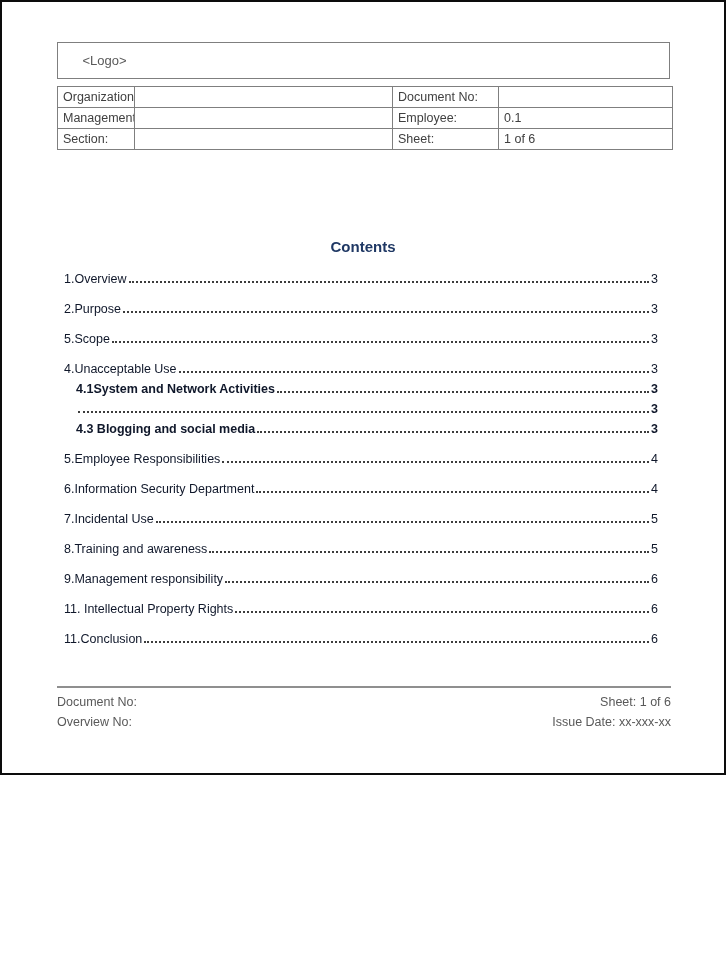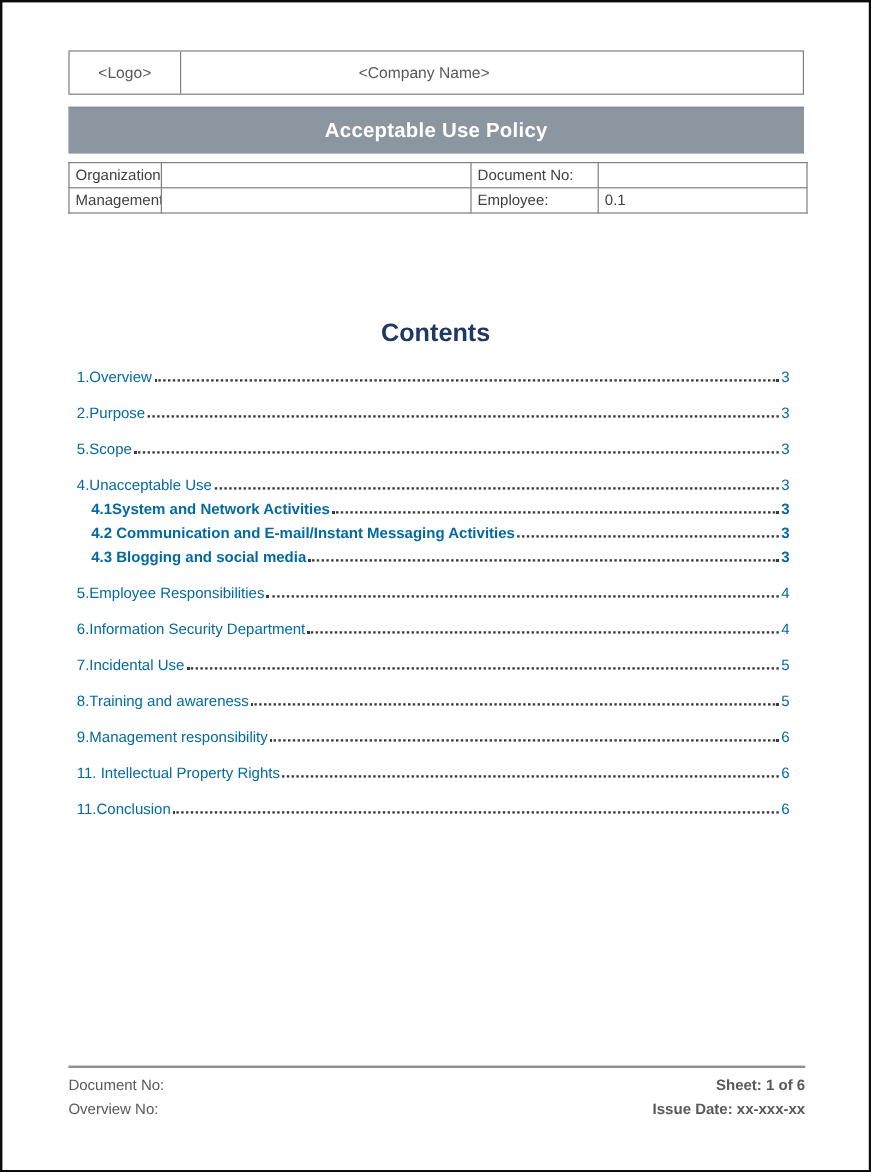--- a/index.html
+++ b/index.html
@@ -3,21 +3,21 @@
 <meta charset="utf-8">
 <style>
   * { box-sizing: border-box; margin: 0; padding: 0; }
   html, body { background: #ffffff; }
   body {
     width: 726px; height: 977px;
     font-family: "Liberation Sans", sans-serif;
     position: relative;
   }
   .page {
-    width: 726px; height: 977px;
+    width: 726px; height: 775px;
     border: 2px solid #0c0c0c;
     background: #ffffff;
     position: relative;
     overflow: hidden;
   }
 
   
   .header-table {
     margin: 40px 54px 0 55px;
     display: grid;
@@ -63,33 +63,33 @@
     white-space: nowrap;
     overflow: hidden;
   }
   .col-a { width: 77px; } .col-b { width: 258px; }
   .col-c { width: 106px; } .col-d { width: 174px; }
 
   
   .contents-title {
     margin-top: 88px;
     text-align: center;
-    font-size: 21px;
+    font-size: 15px;
     font-weight: 700;
     color: #1f3864;
   }
   .toc {
     margin: 17px 66px 0 62px;
   }
   .toc-row {
     display: flex;
     align-items: flex-end;
     margin-top: 16px;
     font-size: 12.5px;
-    color: #0369a1;
+    color: #0f172a;
     cursor: pointer;
   }
   .toc-row.level2 {
     margin-top: 6px;
     padding-left: 12px;
     font-weight: 700;
     align-items: flex-end;
   }
   .toc-label { white-space: nowrap; }
   .toc-leader {
@@ -105,50 +105,52 @@
     position: absolute;
     left: 55px; right: 53px; bottom: 41px;
     border-top: 2px solid #8f8f8f;
     padding-top: 4px;
     display: flex;
     justify-content: space-between;
     font-size: 12.5px;
     color: #595959;
     line-height: 1.6;
   }
-  .footer .right { text-align: right; font-weight: bold; }
+  .footer .right { text-align: right; }
 </style>
 </head>
 <body>
 
 <div class="page">
 
   <div class="header-table">
     <div class="cell">&lt;Logo&gt;</div>
-    <div class="cell">&lt;Company Name&gt;</div>
   </div>
 
-  <div class="banner" style="background: rgb(140, 150, 161);">
-    <span>Acceptable Use Policy</span>
-  </div>
 
   <table class="info-table">
     <tbody>
         <tr>
       <td class="col-a">Organization:</td>
       <td class="col-b"></td>
       <td class="col-c">Document No:</td>
       <td class="col-d"></td>
     </tr>
     <tr>
       <td class="col-a">Management:</td>
       <td class="col-b"></td>
       <td class="col-c">Employee:</td>
       <td class="col-d">0.1</td>
     </tr>
+    <tr>
+      <td class="col-a">Section:</td>
+      <td class="col-b"></td>
+      <td class="col-c">Sheet:</td>
+      <td class="col-d">1 of 6</td>
+    </tr>
   </tbody>
     </table>
 
   <div class="contents-title" style="color: rgb(31, 56, 100);">Contents</div>
 
   <div class="toc">
       <div class="toc-row">
       <span class="toc-label">1.Overview</span>
       <span class="toc-leader"></span>
       <span class="toc-page">3</span>
@@ -167,21 +169,20 @@
       <span class="toc-label">4.Unacceptable Use</span>
       <span class="toc-leader"></span>
       <span class="toc-page">3</span>
     </div>
       <div class="toc-row level2">
       <span class="toc-label">4.1System and Network Activities</span>
       <span class="toc-leader"></span>
       <span class="toc-page">3</span>
     </div>
       <div class="toc-row level2">
-      <span class="toc-label">4.2 Communication and E-mail/Instant Messaging Activities</span>
       <span class="toc-leader"></span>
       <span class="toc-page">3</span>
     </div>
       <div class="toc-row level2">
       <span class="toc-label">4.3 Blogging and social media</span>
       <span class="toc-leader"></span>
       <span class="toc-page">3</span>
     </div>
       <div class="toc-row">
       <span class="toc-label">5.Employee Responsibilities</span>

